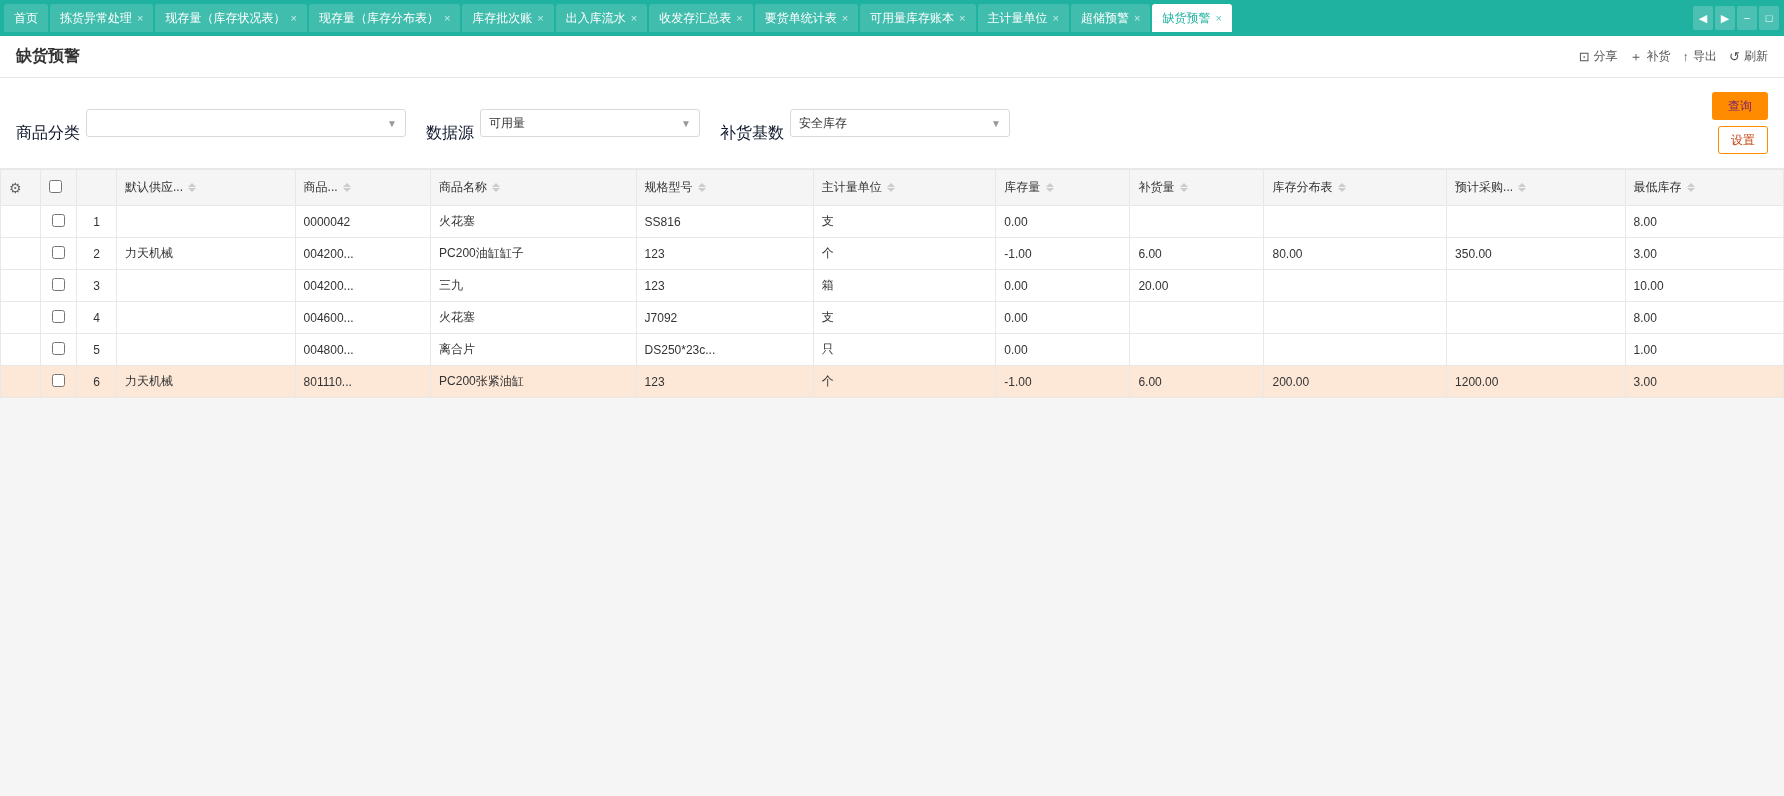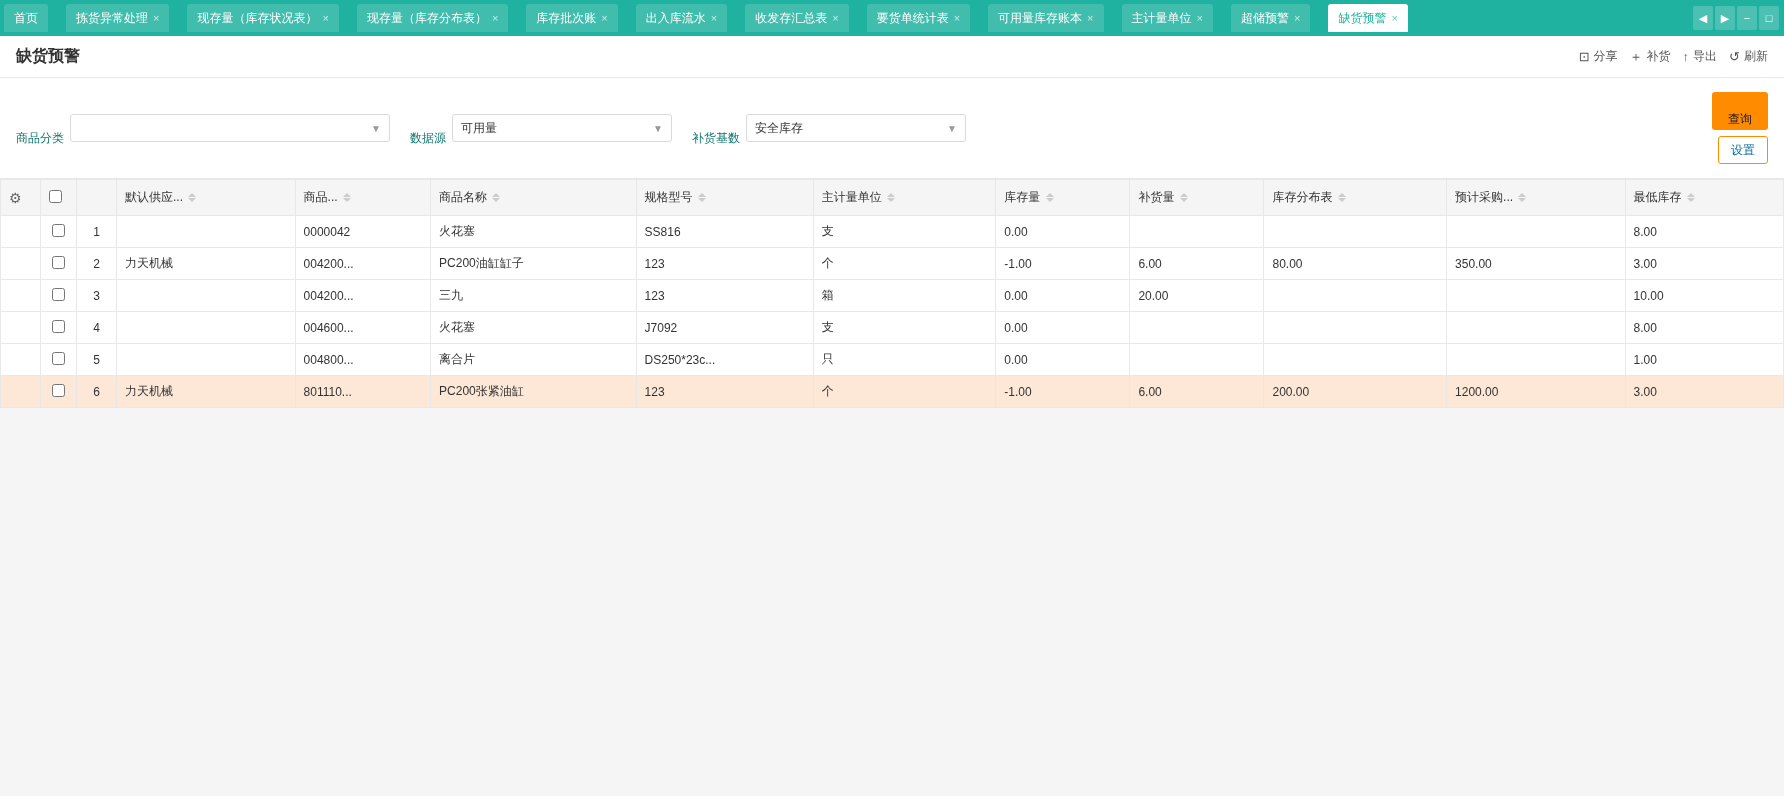--- a/index.html
+++ b/index.html
@@ -15,21 +15,21 @@
       overflow: hidden;
     }
     .tab-item {
       display: flex;
       align-items: center;
       height: 28px;
       padding: 0 10px;
       background: rgba(255,255,255,0.15);
       color: #fff;
       border-radius: 3px 3px 0 0;
-      margin-right: 18px;
+      margin-right: 2px;
       cursor: pointer;
       white-space: nowrap;
       font-size: 12px;
       flex-shrink: 0;
     }
     .tab-item.active {
       background: #fff;
       color: #20b2a0;
     }
     .tab-item .tab-close {
@@ -95,22 +95,22 @@
       align-items: center;
       gap: 20px;
       border-bottom: 1px solid #e8e8e8;
     }
     .filter-group {
       display: flex;
       align-items: center;
       gap: 6px;
     }
     .filter-label {
-      color: #0f766e;
-      font-size: 12px;
+      color: #0f172a;
+      font-size: 16px;
       white-space: nowrap;
       margin-top: 20px;
     }
     .filter-select {
       display: flex;
       align-items: center;
       border: 1px solid #d9d9d9;
       border-radius: 3px;
       padding: 4px 8px;
       background: #fff;
@@ -124,31 +124,31 @@
       margin-left: auto;
       color: #999;
       font-size: 10px;
     }
     .filter-select-value {
       flex: 1;
       font-size: 12px;
     }
     .btn-query {
       background: #ff8c00;
-      color: #0f172a;
+      color: #701a75;
       border: none;
       border-radius: 3px;
-      padding: 19px 16px;
+      padding: 5px 16px;
       cursor: pointer;
       font-size: 12px;
       height: 28px;
     }
     .btn-settings {
       background: #fff;
-      color: #0369a1;
+      color: #c2410c;
       border: 1px solid #ff8c00;
       border-radius: 3px;
       padding: 4px 12px;
       cursor: pointer;
       font-size: 12px;
       height: 28px;
     }
     .filter-right {
       margin-left: auto;
       display: flex;

